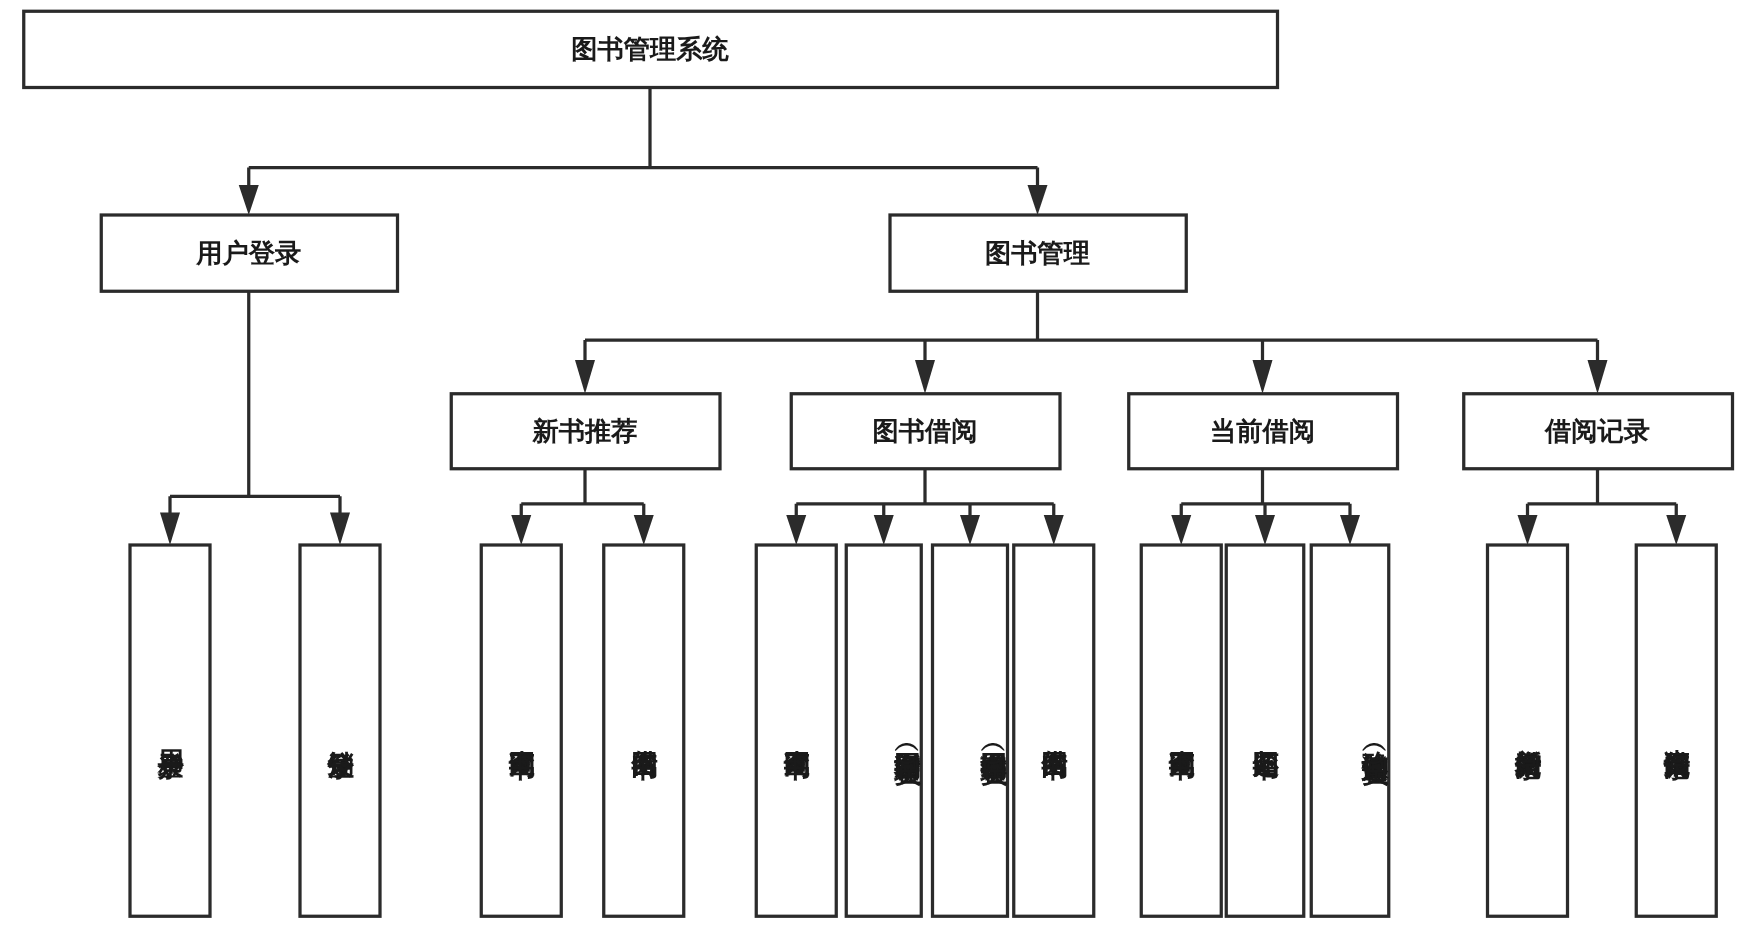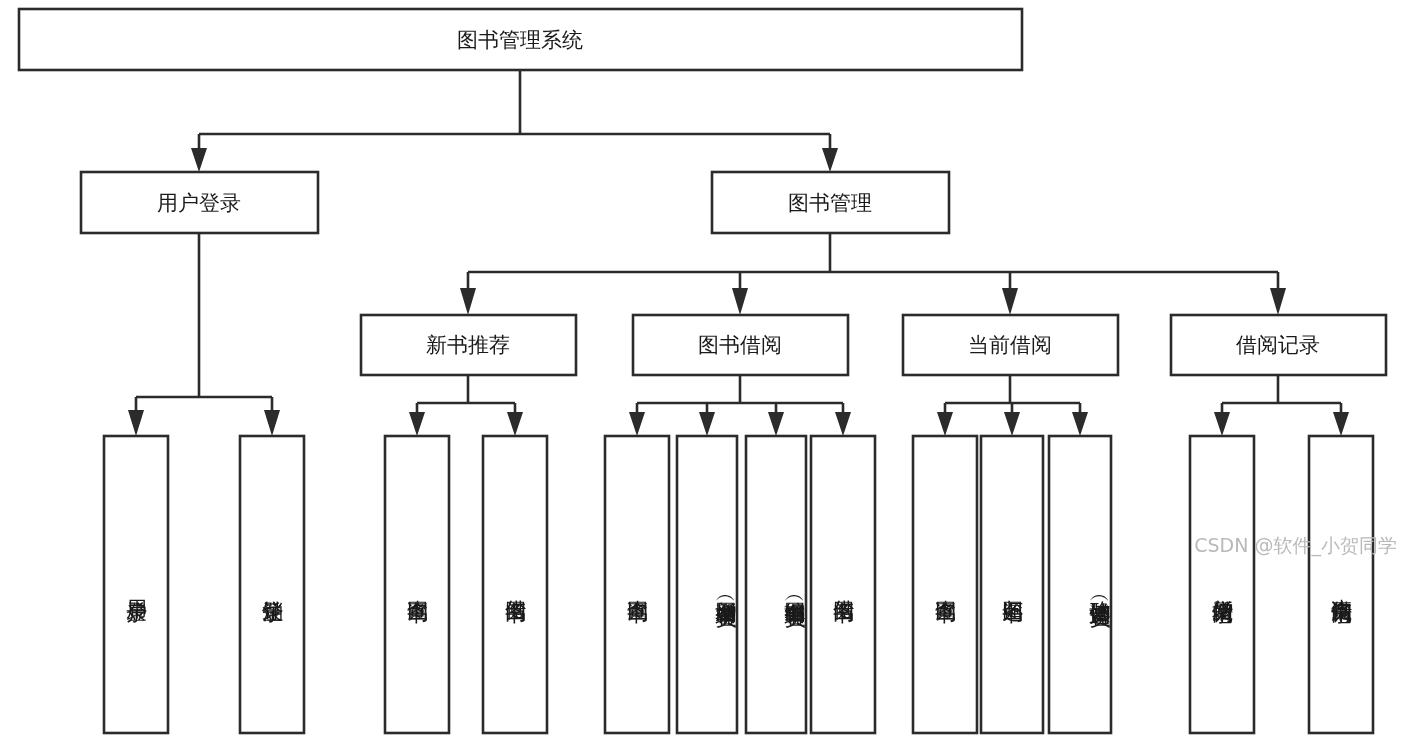--- a/index.html
+++ b/index.html
@@ -11,20 +11,21 @@
     width: 1405px;
     height: 747px;
     font-family: "DejaVu Sans", "Liberation Sans", sans-serif;
     overflow: hidden;
   }
   #diagram-root {
     position: relative;
     width: 1405px;
     height: 563px;
     background: #ffffff;
+    font-weight: bold;
   }
   svg#flow-svg {
     position: absolute;
     left: 0;
     top: 0;
     width: 1405px;
     height: 747px;
   }
   .node-box {
     fill: #ffffff;
@@ -203,14 +204,13 @@
   <div class="vlabel" style="left:746px; top:436px; width:60px; height:297px; align-items:flex-start; padding-top:8px; box-sizing:border-box;">编辑图书（管理员）</div>
   <div class="vlabel" style="left:811px; top:436px; width:64px; height:297px;">借阅图书</div>
 
   <div class="vlabel" style="left:913px; top:436px; width:64px; height:297px;">查询图书</div>
   <div class="vlabel" style="left:981px; top:436px; width:62px; height:297px;">归还图书</div>
   <div class="vlabel" style="left:1049px; top:436px; width:62px; height:297px; align-items:flex-start; padding-top:8px; box-sizing:border-box;">确认归还（管理员）</div>
 
   <div class="vlabel" style="left:1190px; top:436px; width:64px; height:297px;">新增借阅记录</div>
   <div class="vlabel" style="left:1309px; top:436px; width:64px; height:297px;">查询借阅记录</div>
 
-  <div class="watermark">CSDN @软件_小贺同学</div>
 </div>
 
 </body></html>

